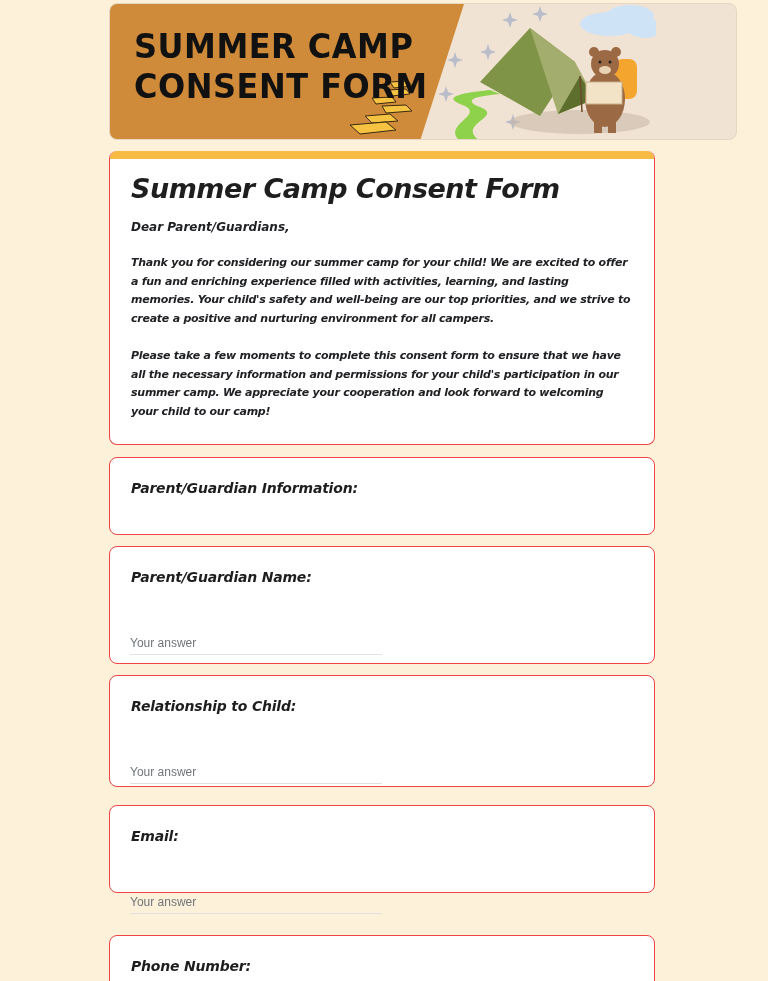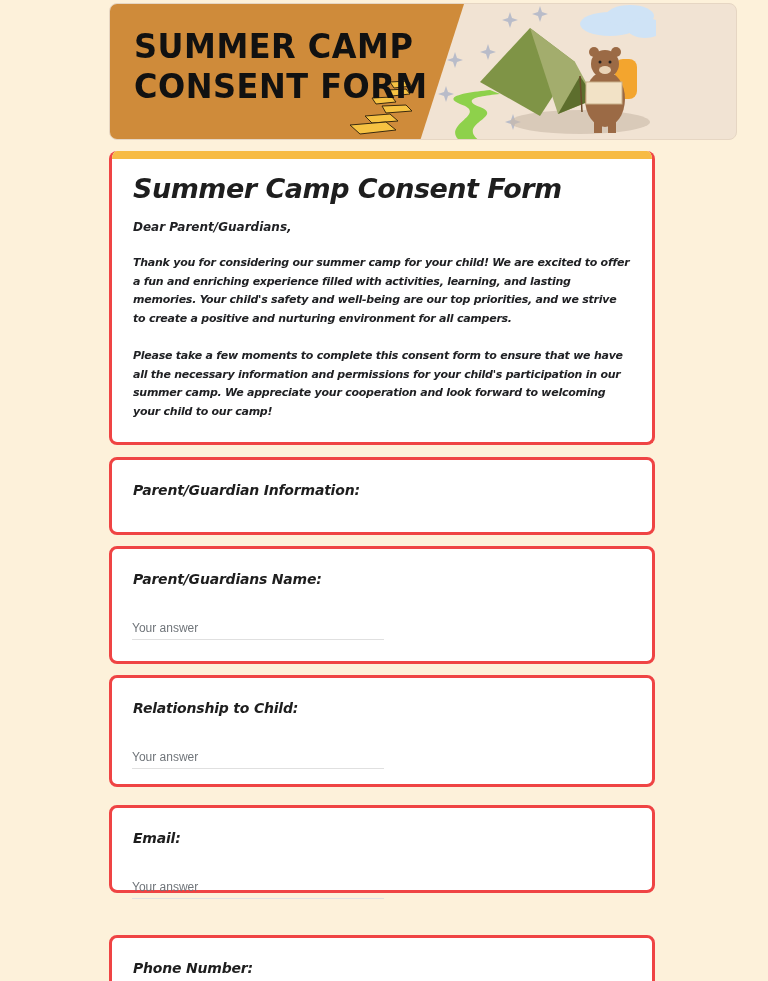--- a/index.html
+++ b/index.html
@@ -1,28 +1,28 @@
 <!DOCTYPE html>
 <html><head>
 <meta charset="utf-8">
 <style>
   * { box-sizing: border-box; margin: 0; padding: 0; }
   html, body { width: 768px; height: 981px; overflow: hidden; }
   body { background: #fdf1da; font-family: "DejaVu Sans", sans-serif; color: #202124; position: relative; }
   .banner { position: absolute; left: 109px; top: 3px; width: 628px; height: 137px; border-radius: 8px; overflow: hidden; background: #f1e3d3; border: 1px solid #e6d6c3; }
   .banner svg { position: absolute; left: 0; top: 0; }
   .banner-title { position: absolute; left: 24px; top: 24px; font-family: "DejaVu Sans", sans-serif; font-weight: 900; font-size: 32px; line-height: 38px; letter-spacing: 0.5px; color: #111; transform: scaleY(1.05); }
-  .card { position: absolute; left: 109px; width: 546px; background: #fff; border: 3px solid #ef4444; border-radius: 8px; }
+  .card { position: absolute; left: 109px; width: 546px; background: #fff; border: 1px solid #ef4444; border-radius: 8px; }
   .intro { top: 151px; height: 294px; border-top: none; overflow: hidden; }
   .intro .accent { height: 8px; background: #f7bb44; }
   .intro h1 { font-family: "DejaVu Sans", sans-serif; font-weight: bold; font-style: italic; font-size: 27px; letter-spacing: -0.5px; margin: 13px 0 0 21px; line-height: 34px; color: #1e1e1e; }
   .intro .dear { margin: 12px 0 0 21px; font-size: 12px; font-weight: bold; font-style: italic; line-height: 18px; }
   .intro p { margin: 18px 21px 0 21px; font-size: 11px; font-weight: bold; font-style: italic; line-height: 18.7px; letter-spacing: -0.25px; }
   .q-title { position: absolute; left: 21px; font-size: 14px; font-weight: bold; font-style: italic; color: #1e1e1e; letter-spacing: -0.2px; }
-  .answer { position: absolute; left: 20px; width: 252px; height: 24px; border: none; border-bottom: 1px solid #e0e0e0; font-family: "Liberation Sans", sans-serif; font-size: 12px; color: #70757a; background: transparent; outline: none; padding: 0; }
+  .answer { position: absolute; left: 20px; width: 252px; height: 24px; border: none; border-bottom: 1px solid #e0e0e0; font-family: "Liberation Sans", sans-serif; font-size: 12px; color: #70757a; background: transparent; outline: none; padding: 0; margin-top: 17px; }
   .answer::placeholder { color: #70757a; }
 </style>
 </head>
 <body>
 
 <div class="banner">
   <svg width="546" height="137" viewBox="0 0 546 137">
     <rect x="0" y="0" width="546" height="137" fill="#f1e3d3"></rect>
     <polygon points="0,0 354,0 310,137 0,137" fill="#cf8b3a"></polygon>
 
@@ -87,21 +87,21 @@
   <div class="dear">Dear Parent/Guardians,</div>
   <p>Thank you for considering our summer camp for your child! We are excited to offer a fun and enriching experience filled with activities, learning, and lasting memories. Your child's safety and well-being are our top priorities, and we strive to create a positive and nurturing environment for all campers.</p>
   <p>Please take a few moments to complete this consent form to ensure that we have all the necessary information and permissions for your child's participation in our summer camp. We appreciate your cooperation and look forward to welcoming your child to our camp!</p>
 </div>
 
 <div class="card" style="top:457px;height:78px;">
   <div class="q-title" style="top:22px;">Parent/Guardian Information:</div>
 </div>
 
 <div class="card" style="top:546px;height:118px;">
-  <div class="q-title" style="top:22px;">Parent/Guardians Name:</div>
+  <div class="q-title" style="top:22px;">Parent/Guardian Name:</div>
   <input class="answer" style="top: 67px;" type="text" placeholder="Your answer">
 </div>
 
 <div class="card" style="top:675px;height:112px;">
   <div class="q-title" style="top:22px;">Relationship to Child:</div>
   <input class="answer" style="top: 67px;" type="text" placeholder="Your answer">
 </div>
 
 <div class="card" style="top:805px;height:88px;">
   <div class="q-title" style="top:22px;">Email:</div>

